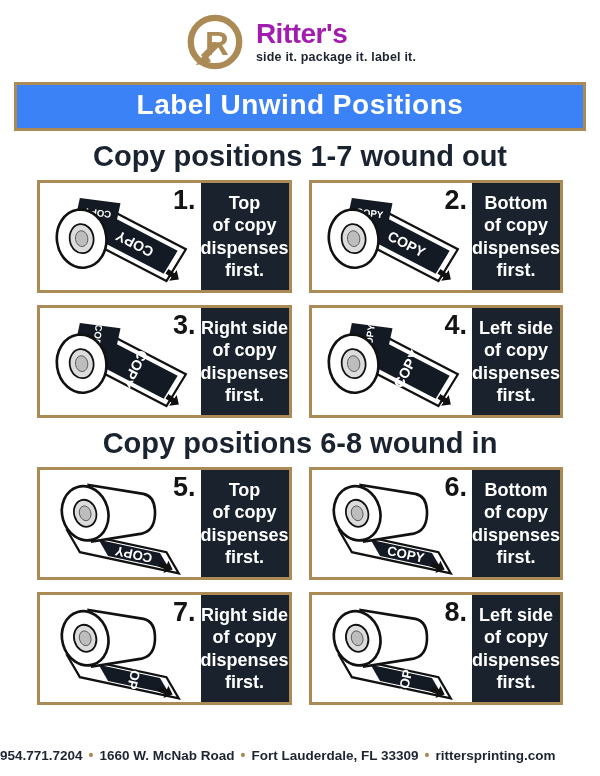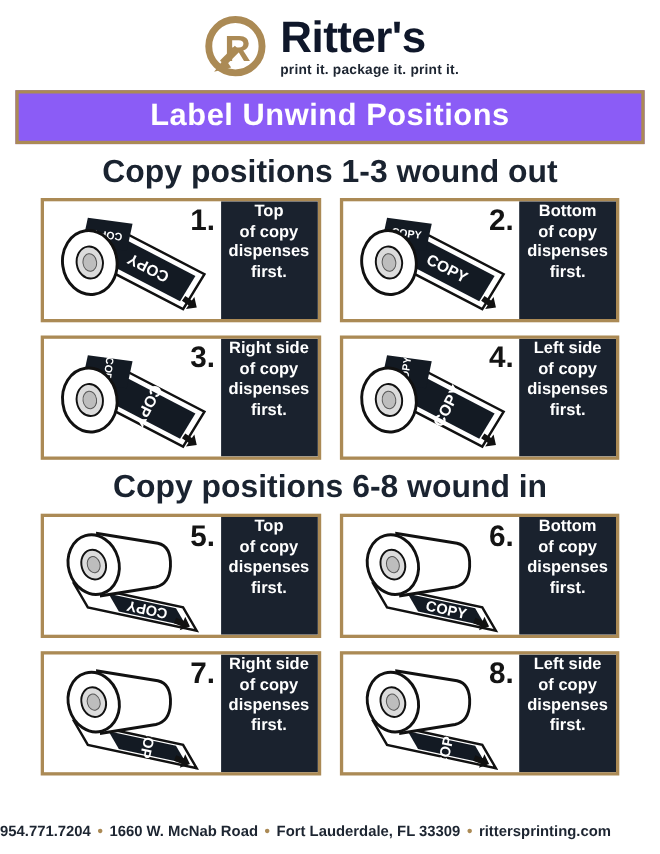--- a/index.html
+++ b/index.html
@@ -6,63 +6,63 @@
   body {
     width:600px; height:776px;
     background:#ffffff;
     font-family:"Liberation Sans", sans-serif;
     display:flex; flex-direction:column;
     overflow:hidden;
   }
   .header { display:flex; align-items:center; justify-content:center; gap:10px; padding:11px 0 7px; }
   .logo-svg { width:62px; height:62px; display:block; }
   .brand-block { display:flex; flex-direction:column; }
-  .brand-name { font-size:40px; font-weight:bold; color:#0f172a; line-height:1; letter-spacing:-0.5px; }
+  .brand-name { font-size:28px; font-weight:bold; color:#a21caf; line-height:1; letter-spacing:-0.5px; }
   .brand-tagline { font-size:12.5px; font-weight:bold; color:#1d2531; margin-top:2px; letter-spacing:0.2px; }
   .banner {
-    margin:2px 14px 0; background:#8b5cf6; border:3px solid #ab8a55;
+    margin:2px 14px 0; background:#3b82f6; border:3px solid #ab8a55;
     text-align:center; padding:4px 0 7px;
   }
   .banner-title { color:#ffffff; font-size:28px; font-weight:bold; letter-spacing:0.5px; }
   .section-heading { text-align:center; font-size:29px; font-weight:bold; color:#1a2330; margin:9px 0 7px; }
   .grid { display:grid; grid-template-columns:1fr 1fr; column-gap:17px; row-gap:12px; padding:0 37px; margin-bottom:4px; }
   .panel { border:3px solid #ab8a55; background:#fff; height:113px; display:flex; box-sizing:border-box; overflow:hidden; }
   .illus { position:relative; flex:1; min-width:0; }
   .illus svg { position:absolute; left:1px; bottom:1px; }
   .panel-number { position:absolute; top:4px; right:5px; font-size:27px; font-weight:bold; color:#141414; line-height:1; }
   .caption {
     width:88px; flex:0 0 88px; background:#1a222e; color:#fff;
-    display:flex; flex-direction:column; align-items:center; 
-    font-weight:bold; font-size:15px; line-height:1.24; text-align:center;
+    display:flex; flex-direction:column; align-items:center; justify-content:center;
+    font-weight:bold; font-size:18px; line-height:1.24; text-align:center;
   }
   .footer { margin-top:auto; text-align:left; font-size:13.5px; font-weight:bold; color:#1d2531; padding:6px 0 13px; }
   .footer .sep { color:#ab8a55; margin:0 6px; font-size:14px; }
 </style>
 </head>
 <body>
 
 <div class="header">
   <svg class="logo-svg" viewBox="0 0 64 64">
     <circle cx="32" cy="32" r="25" fill="none" stroke="#ab8a55" stroke-width="6.5"></circle>
     <text x="34" y="34" font-size="34" font-weight="bold" fill="#ab8a55" text-anchor="middle" dominant-baseline="central" font-family="Liberation Sans, sans-serif">R</text>
     <path d="M34,34 L20,48" stroke="#ab8a55" stroke-width="7" stroke-linecap="butt"></path>
     <polygon points="12,56 22,43 28,52" fill="#ab8a55"></polygon>
   </svg>
   <div class="brand-block">
     <div class="brand-name">Ritter's</div>
-    <div class="brand-tagline">print it. package it. print it.</div>
+    <div class="brand-tagline">side it. package it. label it.</div>
   </div>
 </div>
 
 <div class="banner">
   <div class="banner-title">Label Unwind Positions</div>
 </div>
 
 <main id="content">
-    <div class="section-heading">Copy positions 1-3 wound out</div>
+    <div class="section-heading">Copy positions 1-7 wound out</div>
     <div class="grid">
       <div class="panel">
         <div class="illus">
           <svg width="159" height="107" viewBox="0 0 180 115" preserveAspectRatio="xMinYMax meet">
             <polygon points="60,16 164,70 142,106 38,52" fill="#fff" stroke="#111111" stroke-width="2.5"></polygon>
             <polygon points="73.5,29.6 154.7,71.8 138.9,97.8 57.7,55.6" fill="#131a23"></polygon>
             <text x="0" y="0" transform="translate(106,64) rotate(207.4)" text-anchor="middle" dominant-baseline="central" font-size="16" font-weight="bold" fill="#fff" font-family="Liberation Sans, sans-serif">COPY</text>
             <clipPath id="clip-0-0">
               <polygon points="44,12 90,18 84,46 38,40"></polygon>
             </clipPath>

